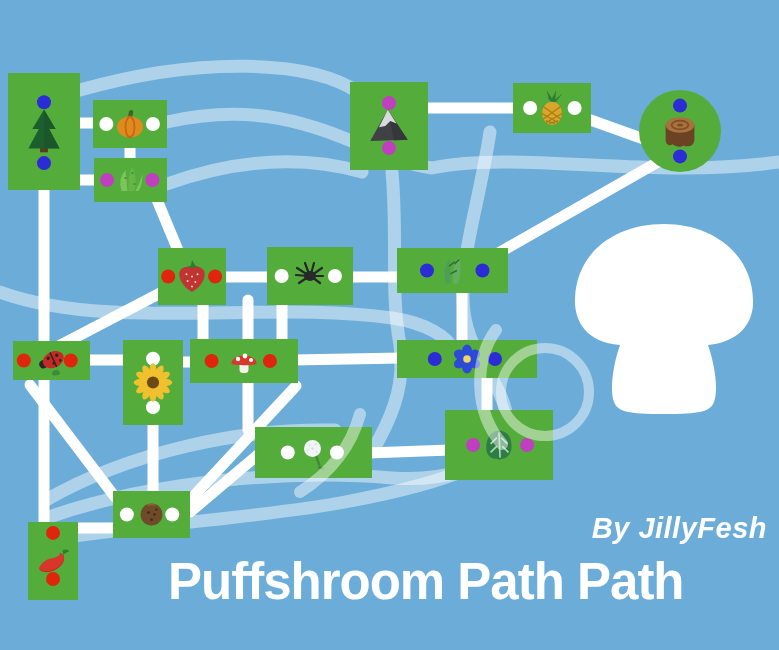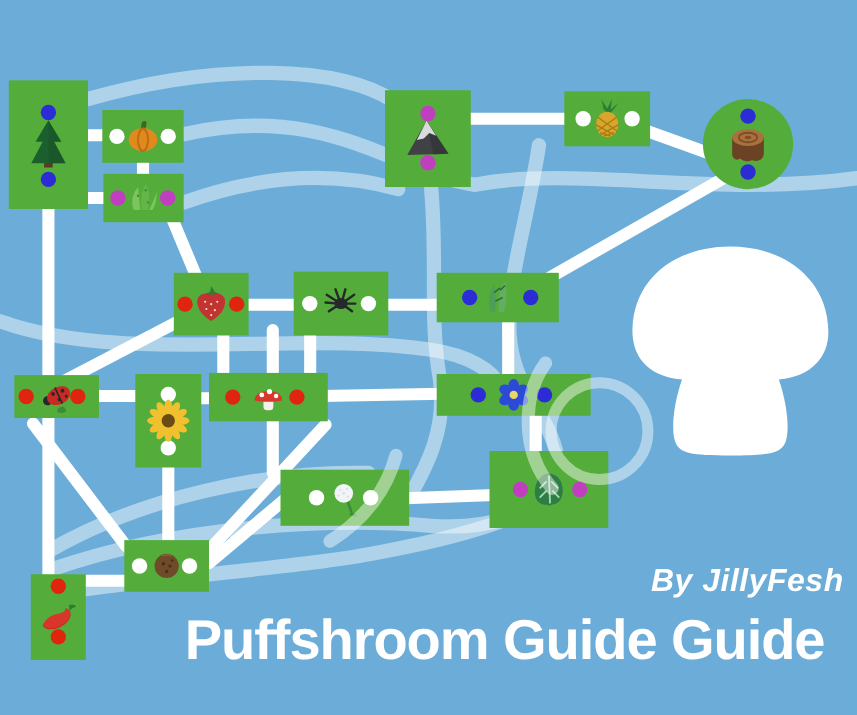--- a/index.html
+++ b/index.html
@@ -273,14 +273,14 @@
           <path d="M11,-6 C14,0 8,7 1,10 C-6,13 -13,12 -15,8 C-10,10 -4,8 0,5 C6,1 8,-3 7,-8 C8,-9 10,-7 11,-6 Z" fill="#c8251c"></path>
           <path d="M-15,8 C-13,3 -8,-2 -1,-3 C5,-4 8,-7 7,-8 L11,-6 C13,0 8,6 1,9 C-5,12 -12,11 -15,8 Z" fill="#d8362b"></path>
         </g>
       </g>
       <path d="M496,330 C474,360 474,412 502,444" fill="none" stroke="rgba(255,255,255,0.45)" stroke-width="12" stroke-linecap="round"></path>
       <path d="M300,492 C332,472 352,444 360,414" fill="none" stroke="rgba(255,255,255,0.45)" stroke-width="12" stroke-linecap="round"></path>
       <circle cx="545" cy="392" r="44" fill="none" stroke="rgba(255,255,255,0.45)" stroke-width="10"></circle>
       <path d="M620,345 C585,342 574,320 575,298 C577,252 615,224 664,224 C713,224 752,254 753,300 C754,322 740,342 708,345 C716,368 718,392 714,402 C710,412 700,414 664,414 C628,414 618,412 614,402 C610,392 612,368 620,345 Z" fill="#ffffff"></path>
     </svg>
   <div class="credit">By JillyFesh</div>
-  <div class="title">Puffshroom Guide Guide</div>
+  <div class="title">Puffshroom Path Path</div>
 </div>
 
 </body></html>

